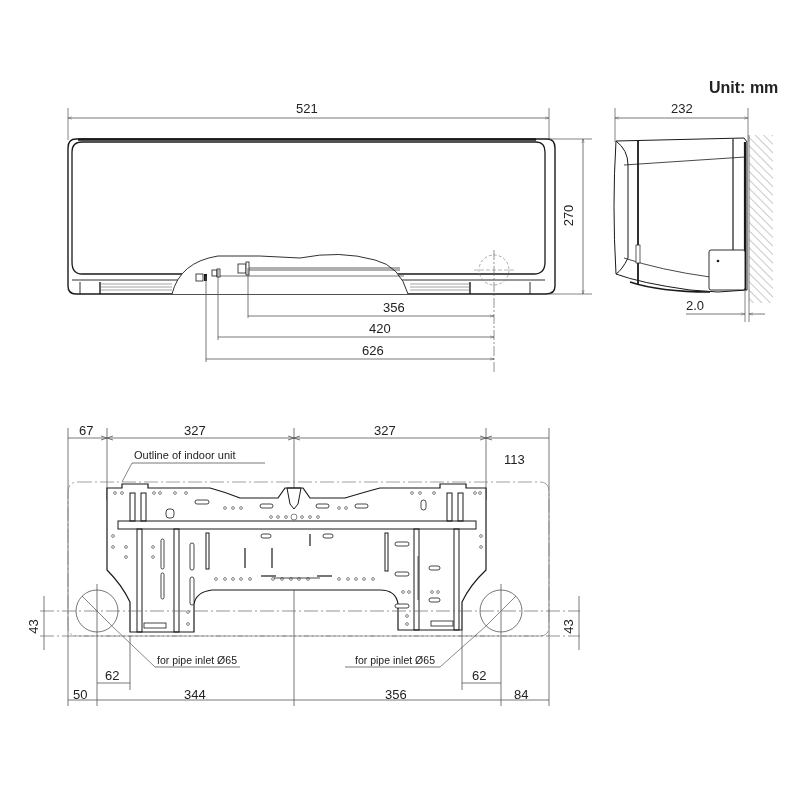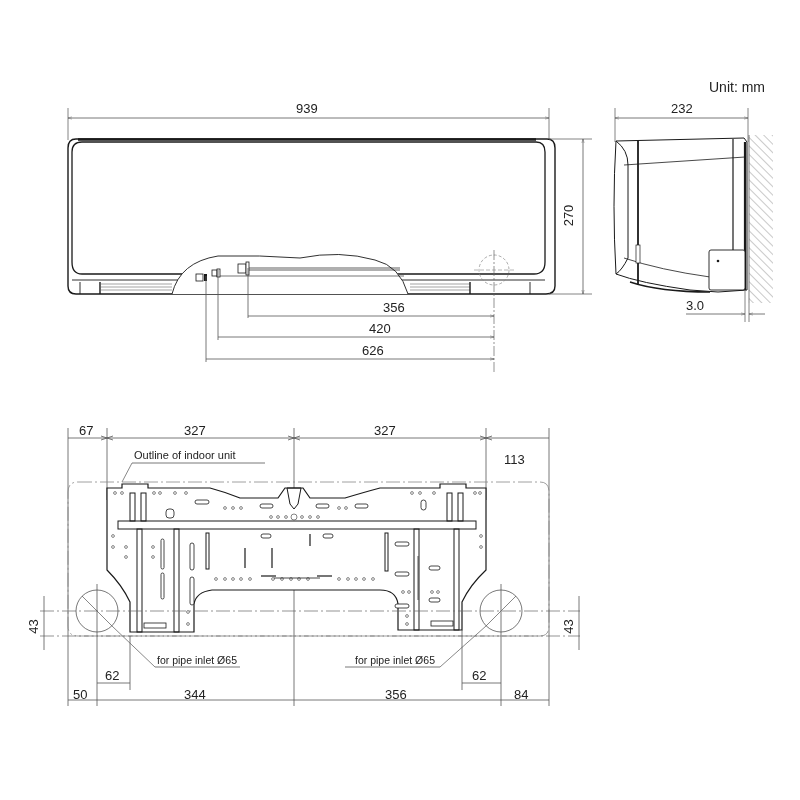--- a/index.html
+++ b/index.html
@@ -1,20 +1,20 @@
 <!DOCTYPE html>
 <html><head>
   <meta charset="utf-8">
   <style>
     html, body { margin: 0; padding: 0; background: #ffffff; }
     body { width: 800px; height: 800px; position: relative; overflow: hidden; font-family: "Liberation Sans", sans-serif; }
     .canvas { position: absolute; left: 0; top: 0; width: 800px; height: 800px; }
     .lbl { position: absolute; font-family: "Liberation Sans", sans-serif; color: #222; white-space: nowrap; line-height: 1; }
     .dim { font-size: 13px; }
-    .unit { font-size: 14px; }
+    .unit { font-size: 16px; font-weight: bold; }
     .note { font-size: 10.5px; }
     .note-lg { font-size: 11px; }
     .rot { transform: rotate(-90deg); transform-origin: center center; }
   </style>
 </head>
 <body>
 
 <svg class="canvas" viewBox="0 0 800 800" xmlns="http://www.w3.org/2000/svg">
   <defs>
     <marker id="arr" viewBox="0 0 10 10" refX="10" refY="5" markerWidth="7" markerHeight="5" orient="auto-start-reverse">
@@ -259,28 +259,28 @@
     <line x1="68" y1="690" x2="68" y2="706" stroke="#555" stroke-width="0.8"></line>
     <line x1="97" y1="690" x2="97" y2="706" stroke="#555" stroke-width="0.8"></line>
     <line x1="294" y1="690" x2="294" y2="706" stroke="#555" stroke-width="0.8"></line>
     <line x1="501" y1="690" x2="501" y2="706" stroke="#555" stroke-width="0.8"></line>
     <line x1="549" y1="690" x2="549" y2="706" stroke="#555" stroke-width="0.8"></line>
   </g>
 </svg>
 
 <div class="lbl unit" style="left:709px; top:80px;">Unit: mm</div>
 
-<div class="lbl dim" style="left:296px; top:102px;">939</div>
+<div class="lbl dim" style="left:296px; top:102px;">521</div>
 <div class="lbl dim rot" style="left:558px; top:209px;">270</div>
 <div class="lbl dim" style="left:383px; top:301px;">356</div>
 <div class="lbl dim" style="left:369px; top:322px;">420</div>
 <div class="lbl dim" style="left:362px; top:344px;">626</div>
 
 <div class="lbl dim" style="left:671px; top:102px;">232</div>
-<div class="lbl dim" style="left:686px; top:299px;">3.0</div>
+<div class="lbl dim" style="left:686px; top:299px;">2.0</div>
 
 <div class="lbl dim" style="left:79px; top:424px;">67</div>
 <div class="lbl dim" style="left:184px; top:424px;">327</div>
 <div class="lbl dim" style="left:374px; top:424px;">327</div>
 <div class="lbl dim" style="left:504px; top:424px;margin-top:29px;">113</div>
 
 <div class="lbl note-lg" style="left:134px; top:450px;">Outline of indoor unit</div>
 
 <div class="lbl note" style="left:157px; top:655px;">for pipe inlet Ø65</div>
 <div class="lbl note" style="left:355px; top:655px;">for pipe inlet Ø65</div>

